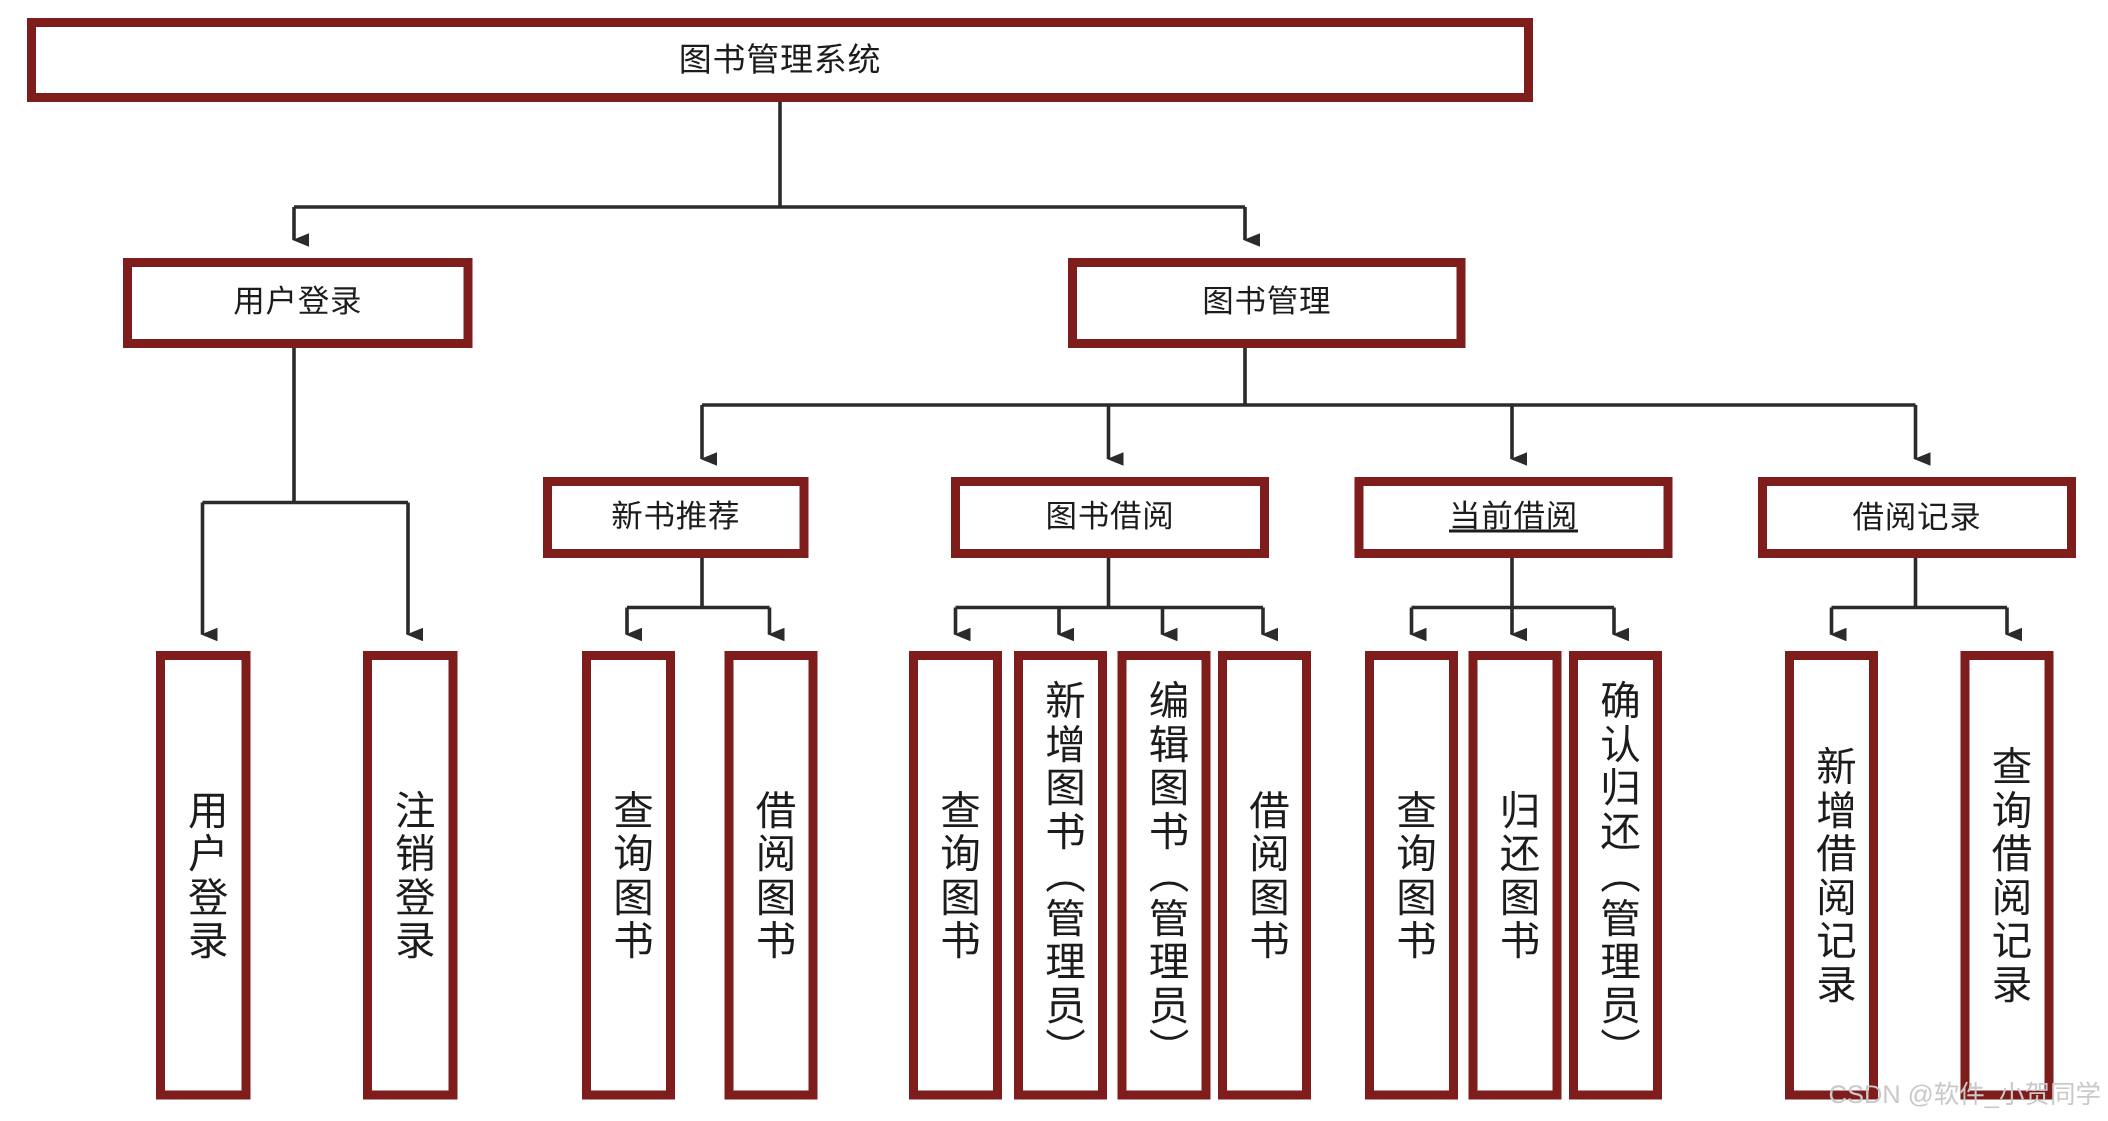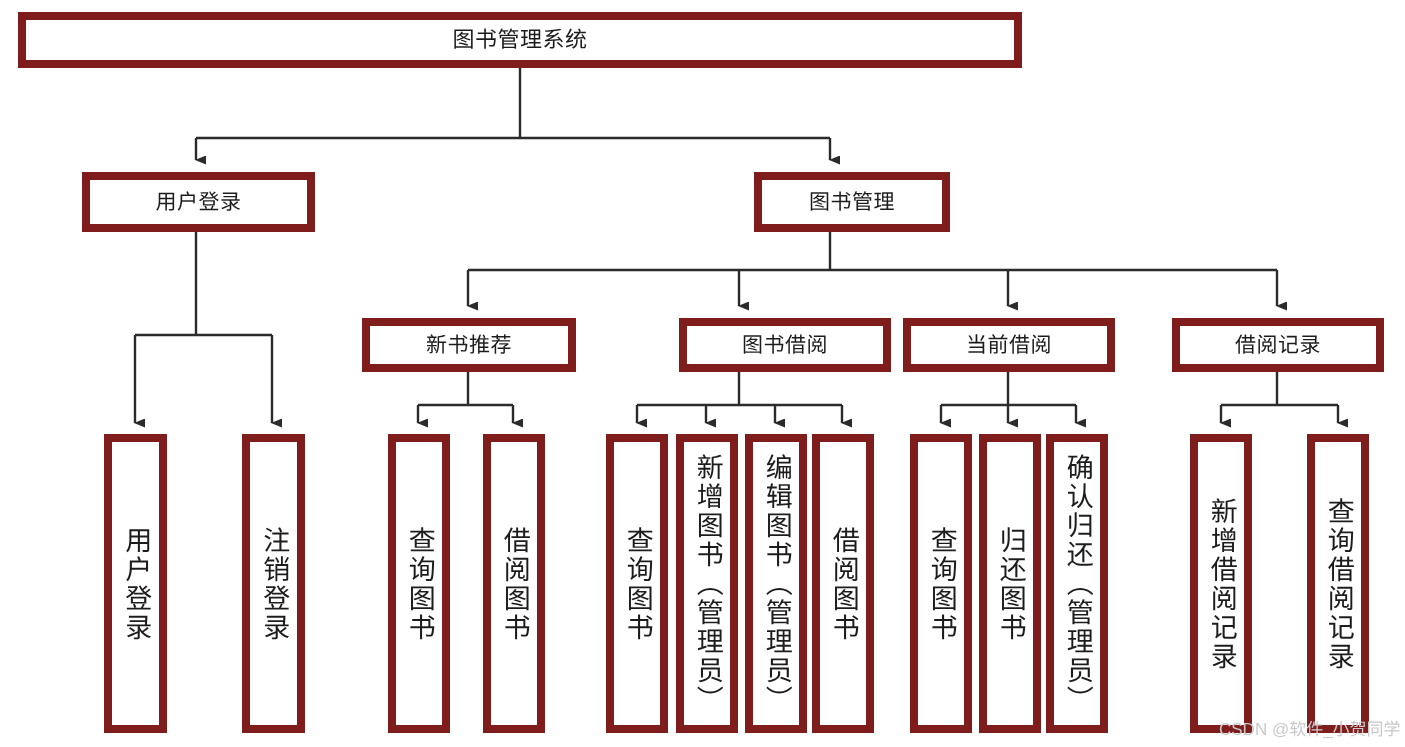--- a/index.html
+++ b/index.html
@@ -23,21 +23,21 @@
     left: 0;
     top: 0;
     width: 1405px;
     height: 747px;
     pointer-events: none;
   }
   .node {
     position: absolute;
     box-sizing: border-box;
     background: #ffffff;
-    border: 8px solid #7f1d1d;
+    border: 6px solid #7f1d1d;
     display: flex;
     align-items: center;
     justify-content: center;
     color: #1c1c1c;
     z-index: 2;
   }
   .node-label {
     display: block;
     text-align: center;
     line-height: 1.18;
@@ -129,31 +129,31 @@
     </g>
   </svg>
 
   <div class="node horiz root" style="left:18px; top:12px; width:1004px; height:56px;">
     <span class="node-label">图书管理系统</span>
   </div>
 
   <div class="node horiz" style="left:82px; top:172px; width:233px; height:60px;">
     <span class="node-label">用户登录</span>
   </div>
-  <div class="node horiz" style="left:754px; top:172px; width:196px; height:60px;">
+  <div class="node horiz" style="left:712px; top:172px; width:265px; height:60px;">
     <span class="node-label">图书管理</span>
   </div>
 
-  <div class="node horiz" style="left:362px; top:318px; width:214px; height:54px;">
+  <div class="node horiz" style="left:362px; top:318px; width:177px; height:54px;">
     <span class="node-label">新书推荐</span>
   </div>
-  <div class="node horiz" style="left:634px; top:318px; width:212px; height:54px;margin-left:45px;">
+  <div class="node horiz" style="left:634px; top:318px; width:212px; height:54px;">
     <span class="node-label">图书借阅</span>
   </div>
-  <div class="node horiz" style="left:903px; top:318px; width:212px; height:54px;">
+  <div class="node horiz" style="left:903px; top:318px; width:212px; height:54px;text-decoration:underline;">
     <span class="node-label">当前借阅</span>
   </div>
   <div class="node horiz" style="left:1172px; top:318px; width:212px; height:54px;font-family:Liberation Serif, serif;">
     <span class="node-label">借阅记录</span>
   </div>
 
   <div class="node vert" style="left:104px; top:434px; width:63px; height:299px;">
     <span class="node-label">用户登录</span>
   </div>
   <div class="node vert" style="left:242px; top:434px; width:63px; height:299px;">

